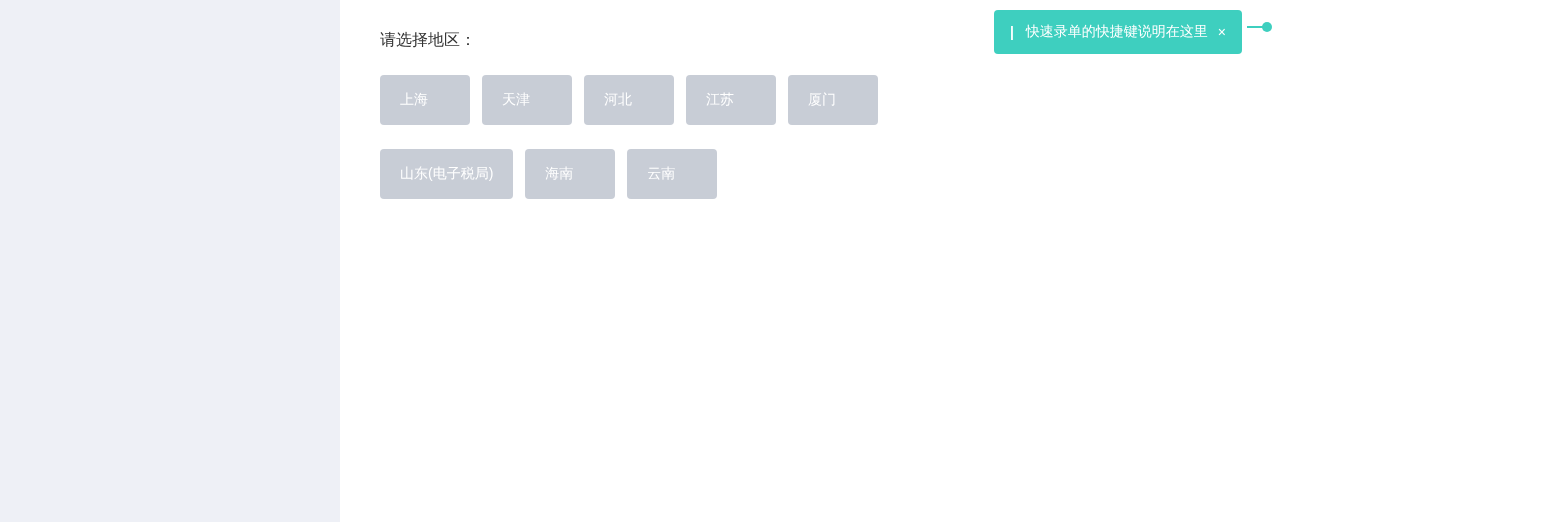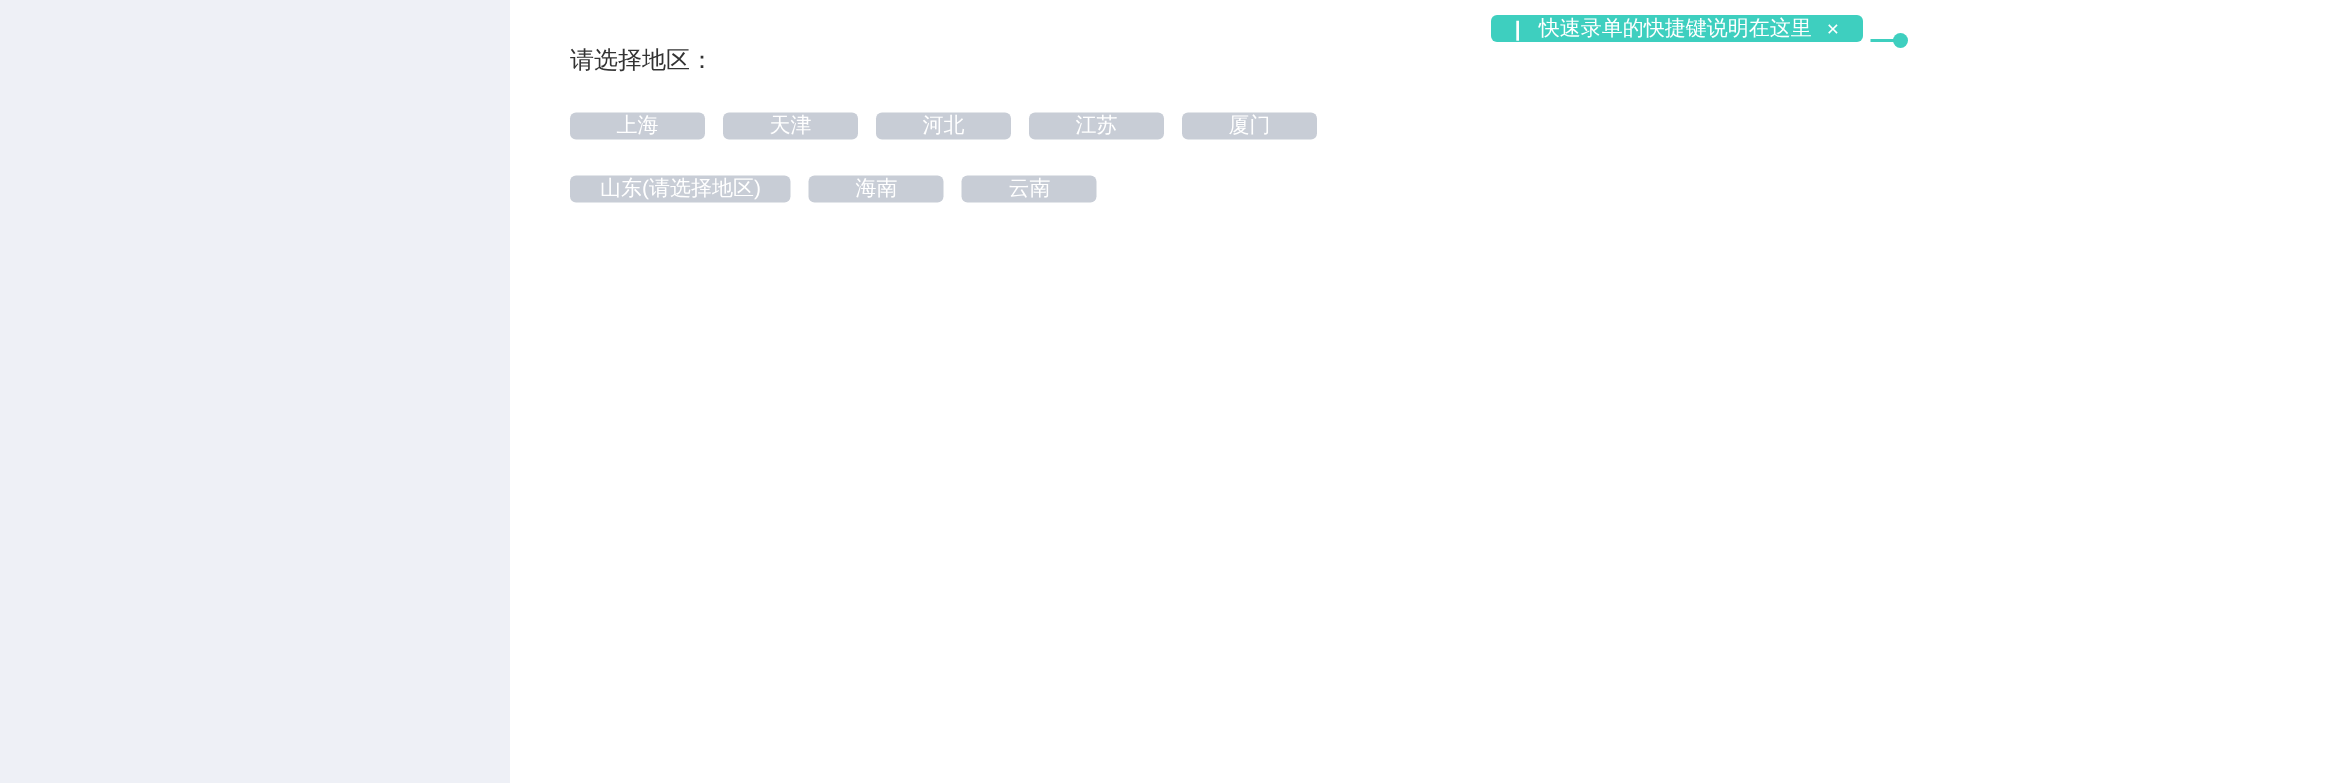--- a/index.html
+++ b/index.html
@@ -47,35 +47,35 @@
       display: flex;
       flex-wrap: wrap;
       gap: 12px;
     }
 
     .region-btn {
       background: #c8cdd6;
       color: #fff;
       border: none;
       border-radius: 4px;
-      padding: 0 20px;
+      padding: 16px 20px;
       font-size: 14px;
       cursor: pointer;
       min-width: 90px;
-      text-align: center;
+      text-align: left;
       font-family: 'Microsoft YaHei', Arial, sans-serif;
     }
 
     .tooltip-banner {
       position: absolute;
       top: 10px;
       right: 320px;
       background: #3ecfbf;
       color: #fff;
-      padding: 0 16px;
+      padding: 13px 16px;
       border-radius: 4px;
       font-size: 14px;
       display: flex;
       align-items: center;
       gap: 10px;
       white-space: nowrap;
     }
 
     .tooltip-banner::before {
       content: '|';
@@ -120,21 +120,21 @@
   <div class="region-buttons">
 
     <button class="region-btn">上海</button>
     <button class="region-btn">天津</button>
     <button class="region-btn">河北</button>
     <button class="region-btn">江苏</button>
     <button class="region-btn">厦门</button>
 
     <div style="width:100%; height:0; flex-basis:100%;"></div>
 
-    <button class="region-btn">山东(请选择地区)</button>
+    <button class="region-btn">山东(电子税局)</button>
     <button class="region-btn">海南</button>
     <button class="region-btn">云南</button>
   </div>
 </div>
 
 <div class="tooltip-banner">
   <span>快速录单的快捷键说明在这里</span>
   <span class="tooltip-close">×</span>
 </div>
 

